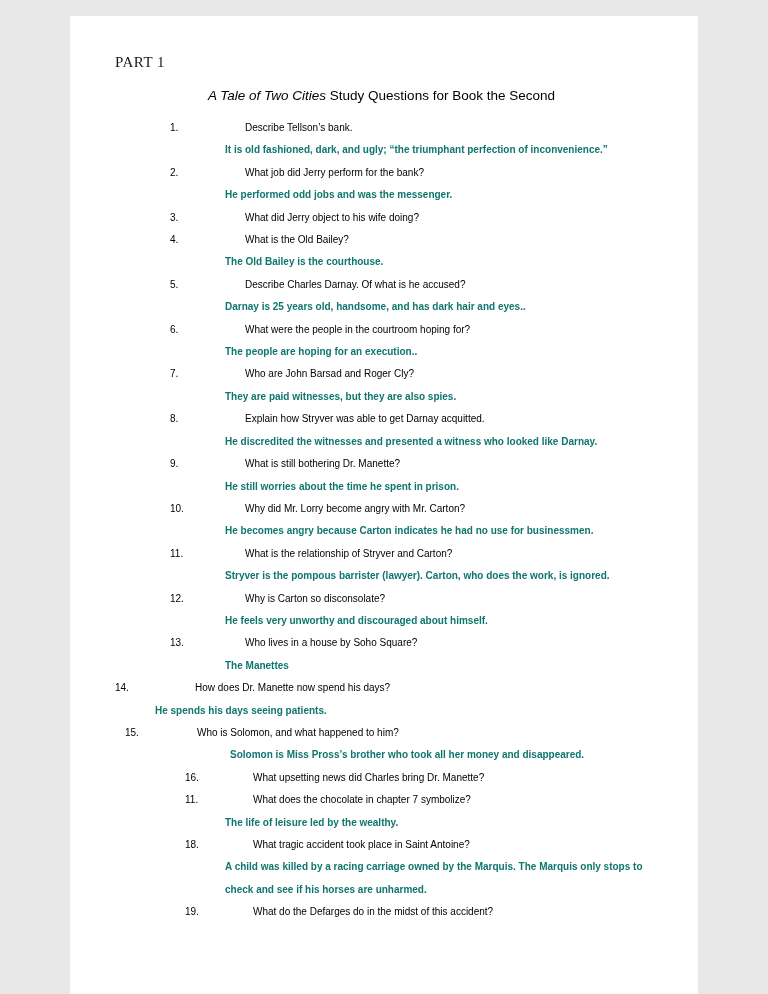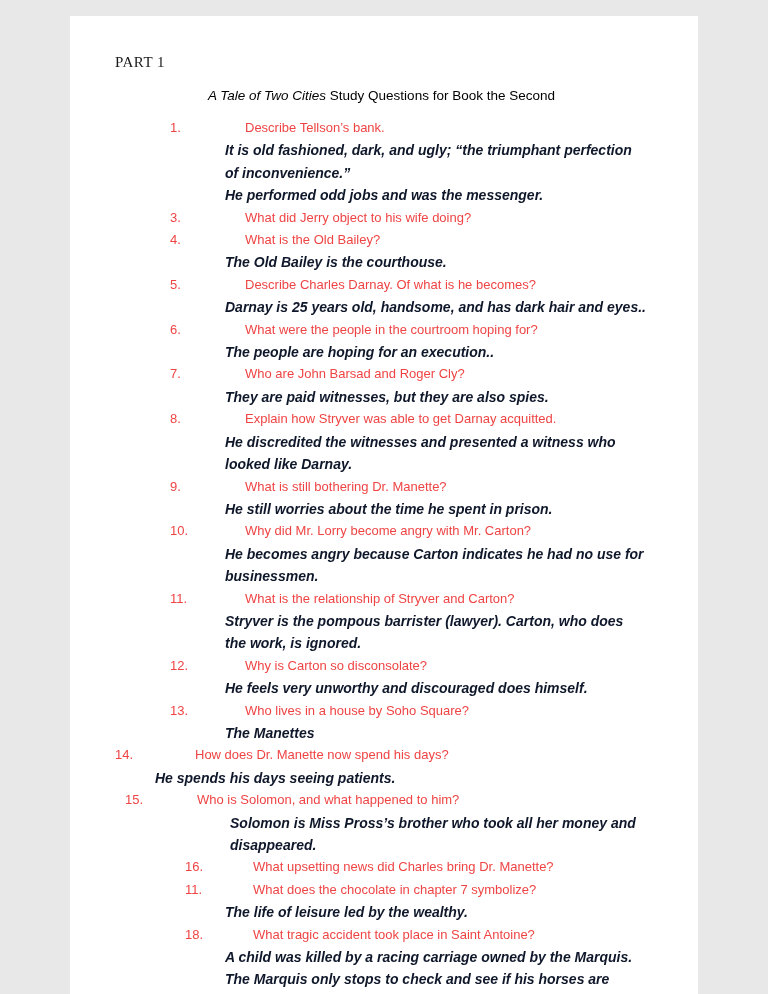--- a/index.html
+++ b/index.html
@@ -30,35 +30,34 @@
     font-weight: normal;
     font-size: 13.5px;
     margin-top: 17px;
     color: #000000;
   }
   .doc-title .t-italic { font-style: italic; }
   .q-list { margin-top: 14px; }
   .qa-item { }
   .q-line {
     line-height: 22.4px;
-    font-size: 13px;
-    color: #ef4444;
+    font-size: 10px;
+    color: #000000;
     white-space: normal;
   }
   .q-num {
     display: inline-block;
     vertical-align: top;
   }
   .q-text { }
   .ans {
     font-weight: bold;
-    font-style: italic;
-    font-size: 14px;
+    font-size: 10px;
     line-height: 22.4px;
-    color: #0f172a;
+    color: #0f766e;
   }
   
   .ind-n   { padding-left: 55px; }
   .ind-n   .q-num { width: 75px; }
   .ind-n   .ans   { margin-left: 55px; }
 
   .ind-i   { padding-left: 70px; }
   .ind-i   .q-num { width: 68px; }
   .ind-i   .ans   { margin-left: 40px; }
 
@@ -83,39 +82,42 @@
 
   <section class="q-list">
   <div class="qa-item ind-n">
     <div class="q-line">
       <span class="q-num">1.</span><span class="q-text">Describe Tellson’s bank.</span>
     </div>
     <div class="ans">It is old fashioned, dark, and ugly; “the triumphant perfection of inconvenience.”</div>
   </div>
 
   <div class="qa-item ind-n">
+    <div class="q-line">
+      <span class="q-num">2.</span><span class="q-text">What job did Jerry perform for the bank?</span>
+    </div>
     <div class="ans">He performed odd jobs and was the messenger.</div>
   </div>
 
   <div class="qa-item ind-n">
     <div class="q-line">
       <span class="q-num">3.</span><span class="q-text">What did Jerry object to his wife doing?</span>
     </div>
   </div>
 
   <div class="qa-item ind-n">
     <div class="q-line">
       <span class="q-num">4.</span><span class="q-text">What is the Old Bailey?</span>
     </div>
     <div class="ans">The Old Bailey is the courthouse.</div>
   </div>
 
   <div class="qa-item ind-n">
     <div class="q-line">
-      <span class="q-num">5.</span><span class="q-text">Describe Charles Darnay. Of what is he becomes?</span>
+      <span class="q-num">5.</span><span class="q-text">Describe Charles Darnay. Of what is he accused?</span>
     </div>
     <div class="ans">Darnay is 25 years old, handsome, and has dark hair and eyes..</div>
   </div>
 
   <div class="qa-item ind-n">
     <div class="q-line">
       <span class="q-num">6.</span><span class="q-text">What were the people in the courtroom hoping for?</span>
     </div>
     <div class="ans">The people are hoping for an execution..</div>
   </div>
@@ -152,21 +154,21 @@
     <div class="q-line">
       <span class="q-num">11.</span><span class="q-text">What is the relationship of Stryver and Carton?</span>
     </div>
     <div class="ans">Stryver is the pompous barrister (lawyer).  Carton, who does the work, is ignored.</div>
   </div>
 
   <div class="qa-item ind-n">
     <div class="q-line">
       <span class="q-num">12.</span><span class="q-text">Why is Carton so disconsolate?</span>
     </div>
-    <div class="ans">He feels very unworthy and discouraged does himself.</div>
+    <div class="ans">He feels very unworthy and discouraged about himself.</div>
   </div>
 
   <div class="qa-item ind-n">
     <div class="q-line">
       <span class="q-num">13.</span><span class="q-text">Who lives in a house by Soho Square?</span>
     </div>
     <div class="ans">The Manettes</div>
   </div>
 
   <div class="qa-item ind-o14">

